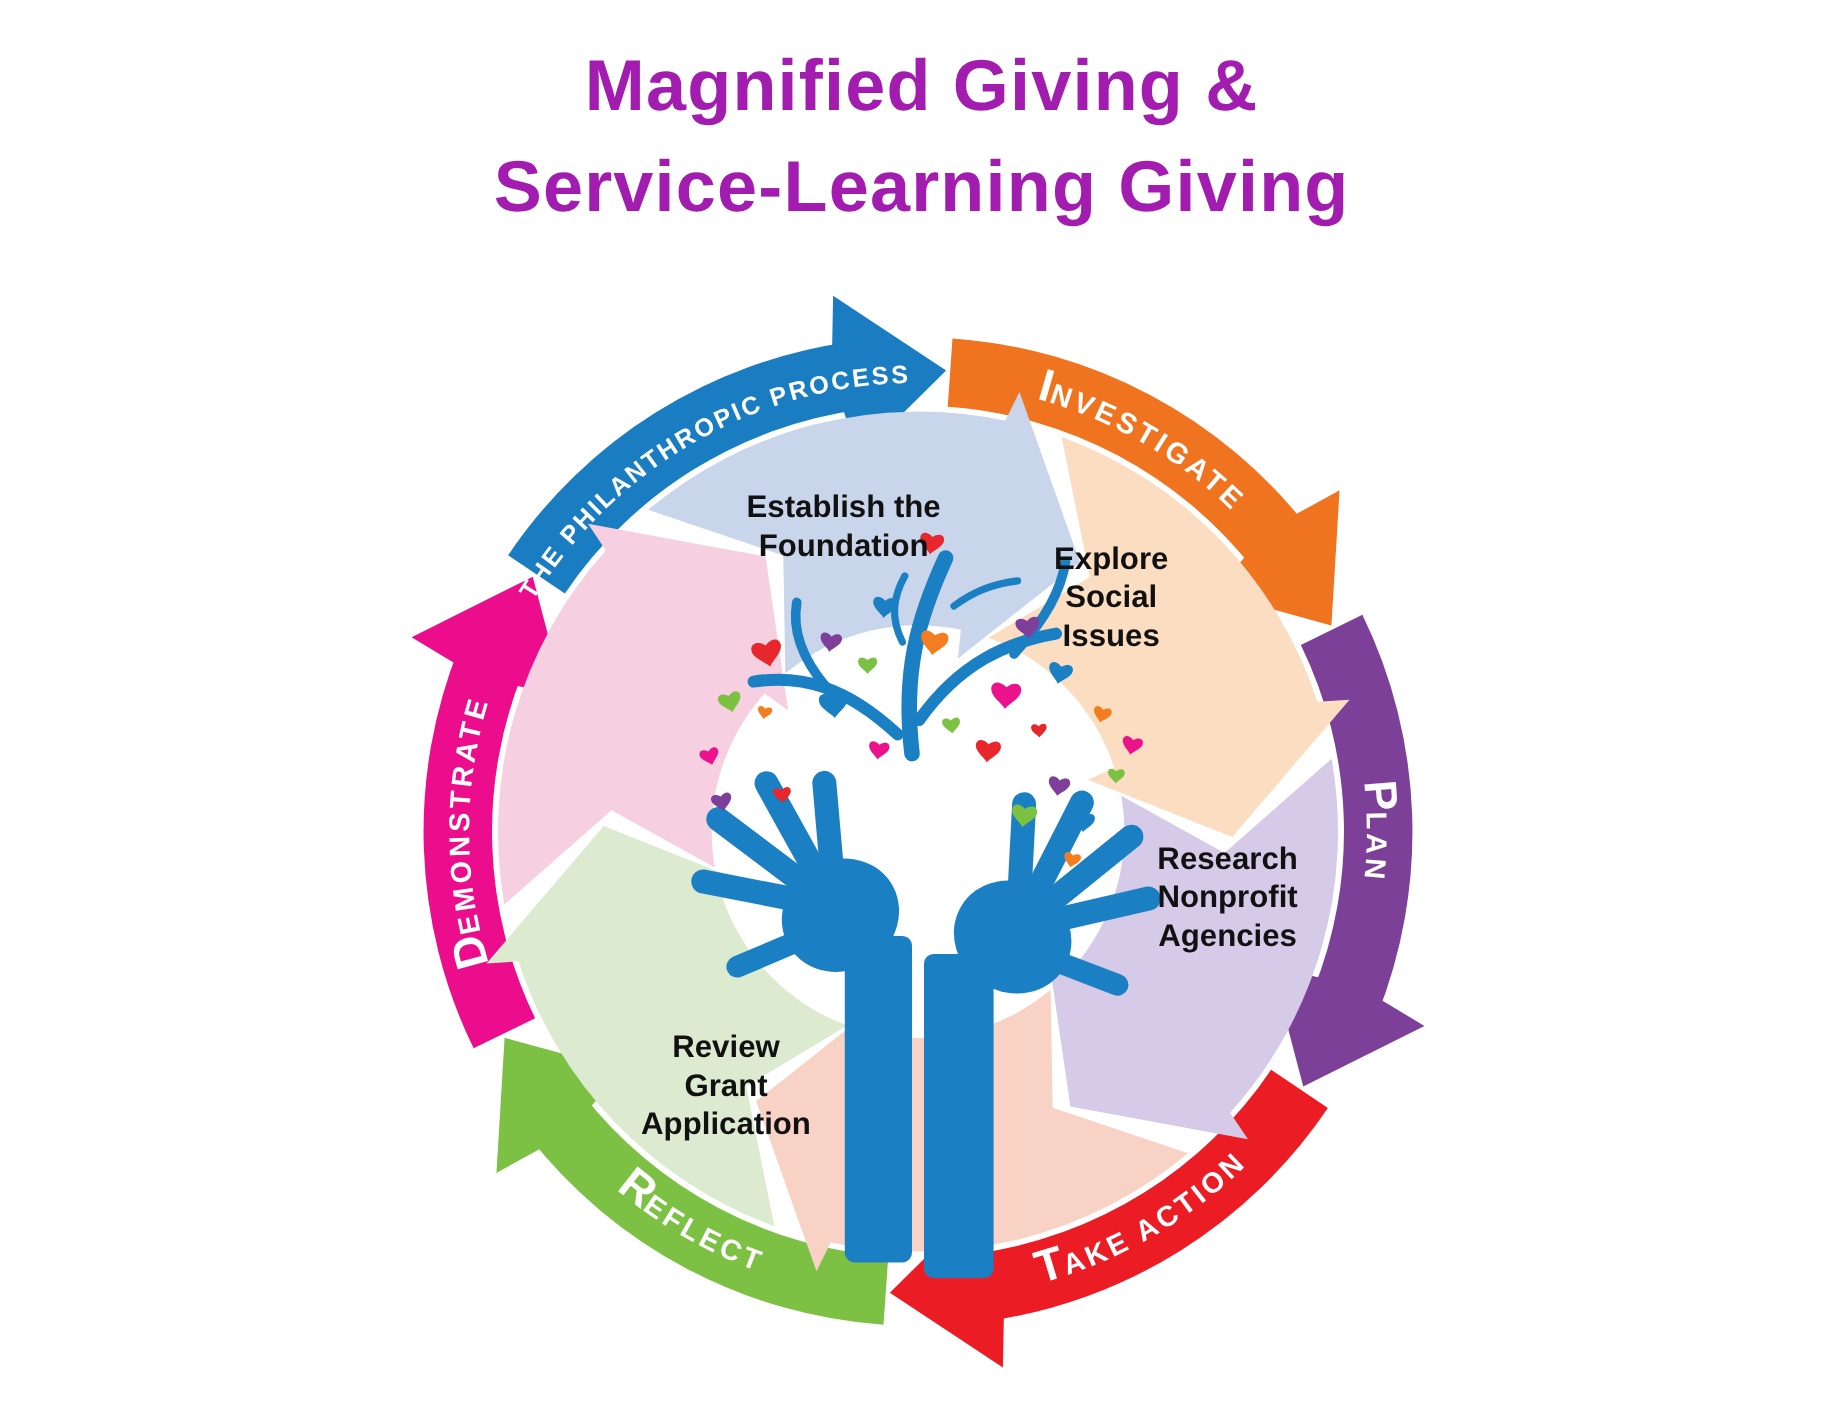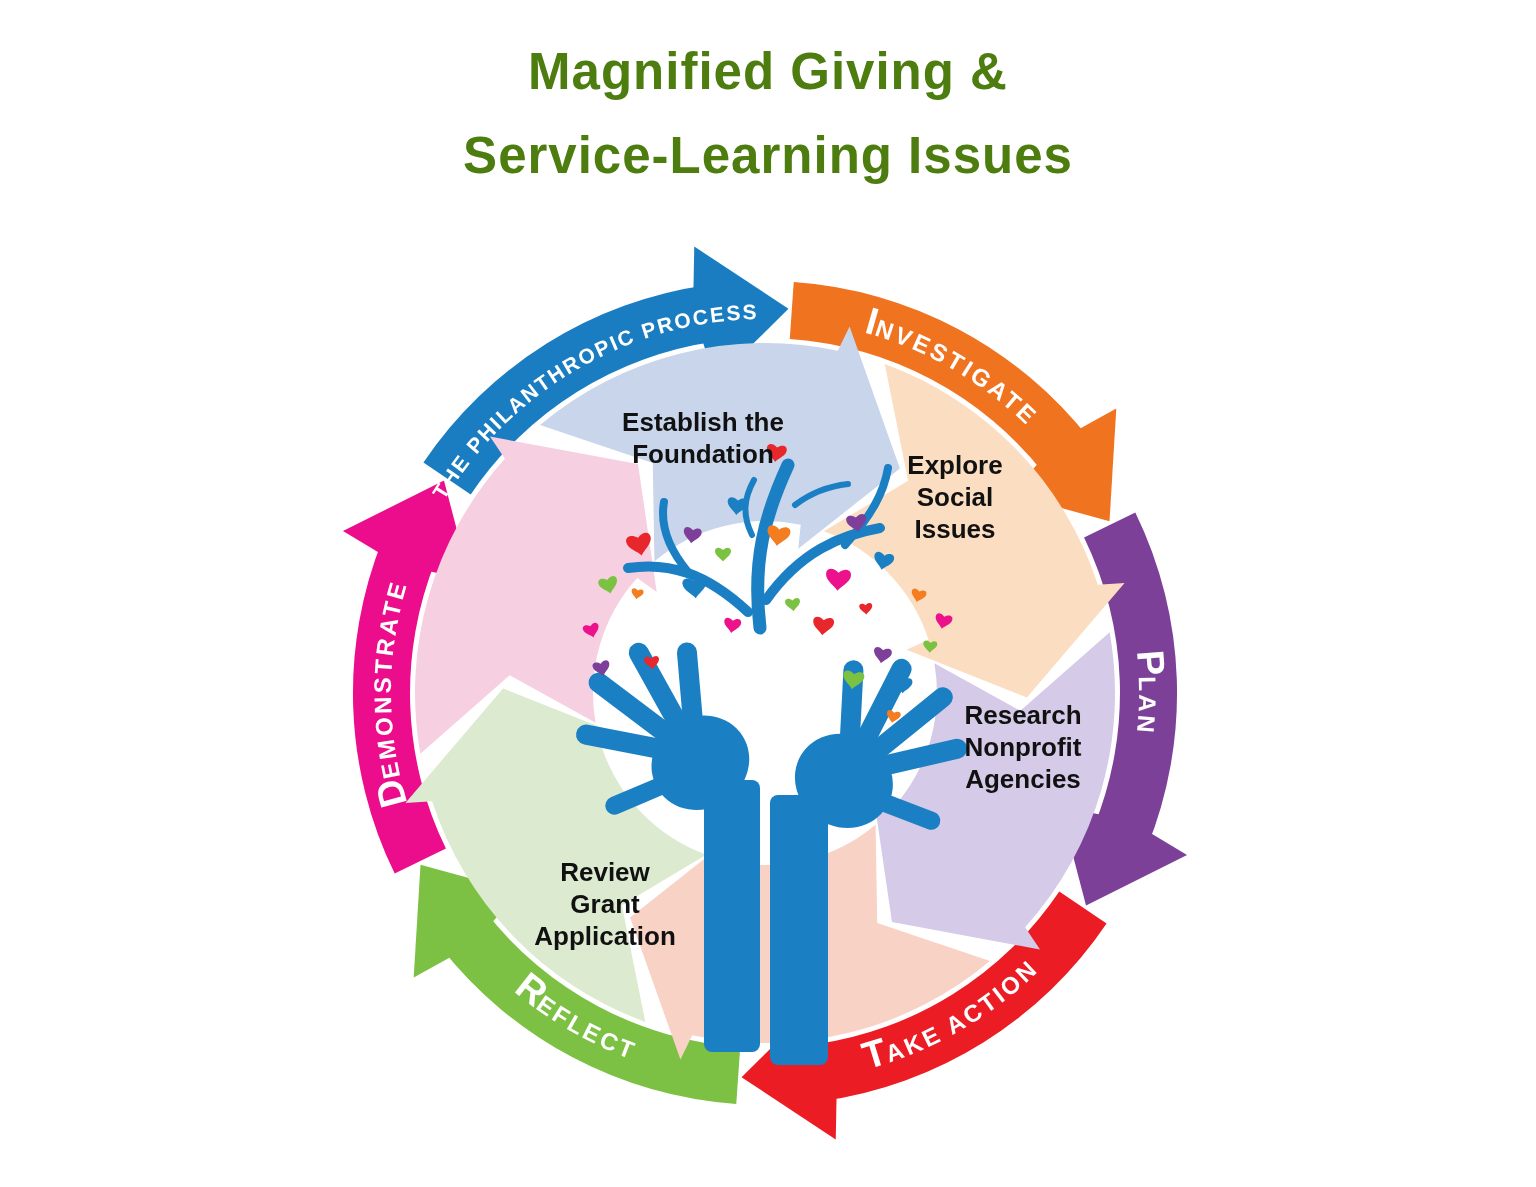--- a/index.html
+++ b/index.html
@@ -1,35 +1,35 @@
 <!DOCTYPE html>
 <html><head>
 <meta charset="utf-8">
 <style>
   html,body{margin:0;padding:0;background:#ffffff;}
   .page{position:relative;width:1536px;height:1187px;background:#ffffff;overflow:hidden;
         font-family:"Liberation Sans",sans-serif;}
   .title{position:absolute;left:0;top:30px;width:100%;text-align:center;
-         color:#4d7c0f;font-weight:bold;font-size:51px;line-height:84px;letter-spacing:1px;}
+         color:#a21caf;font-weight:bold;font-size:60px;line-height:84px;letter-spacing:1px;}
   .diagram-svg{position:absolute;left:0;top:0;width:1536px;height:1187px;}
   .arc-label{fill:#ffffff;font-weight:bold;}
   .arc-label .big{font-size:38px;}
   .arc-label .small{font-size:24px;letter-spacing:3px;}
   .arc-process{fill:#ffffff;font-weight:bold;font-size:21px;letter-spacing:2px;}
   .step-label{position:absolute;transform:translate(-50%,-50%);white-space:pre-line;
               text-align:center;color:#111111;font-weight:bold;font-size:26px;line-height:32px;}
 </style>
 </head>
 <body>
 
 <div class="page">
 
   <div class="title">
     <div>Magnified Giving &amp;</div>
-    <div>Service-Learning Issues</div>
+    <div>Service-Learning Giving</div>
   </div>
 
   <svg class="diagram-svg" viewBox="0 0 1536 1187">
     <defs>
 
       <path id="band" d="M 28.74 -411.0 A 412 412 0 0 1 324.7 -253.7 L 279.7 -218.6 A 355 355 0 0 0 24.77 -354.1 Z"></path>
 
       <path id="head" d="M 315.6 -264.8 L 351.3 -284.5 L 344.5 -171.8 L 245.6 -198.9 L 271.9 -228.2 Z"></path>
 
       <path id="inner-arrow" d="M 0 -350 A 350 350 0 0 1 275.8 -215.5 L 300.3 -226.3 L 247.7 -85.3 L 118.2 -89.1 L 135.5 -105.9 A 172 172 0 0 0 0 -172 L 61.9 -248.4 Z"></path>
@@ -155,21 +155,21 @@
         <textPath href="#tpReflect" startOffset="50%" text-anchor="middle"><tspan class="big">R</tspan><tspan class="small">EFLECT</tspan></textPath>
       </text>
       <text class="arc-label">
         <textPath href="#tpDemonstrate" startOffset="50%" text-anchor="middle"><tspan class="big">D</tspan><tspan class="small">EMONSTRATE</tspan></textPath>
       </text>
     </g>
   </svg>
 
   <div class="step-label" style="left:703px;top:438px;">Establish the
 Foundation</div>
-  <div class="step-label" style="left:955px;top:497px;">Explore
+  <div class="step-label" style="left:926px;top:497px;">Explore
 Social
 Issues</div>
   <div class="step-label" style="left:1023px;top:747px;text-align:center;">Research
 Nonprofit
 Agencies</div>
   <div class="step-label" style="left:605px;top:904px;">Review
 Grant
 Application</div>
 
 </div>

